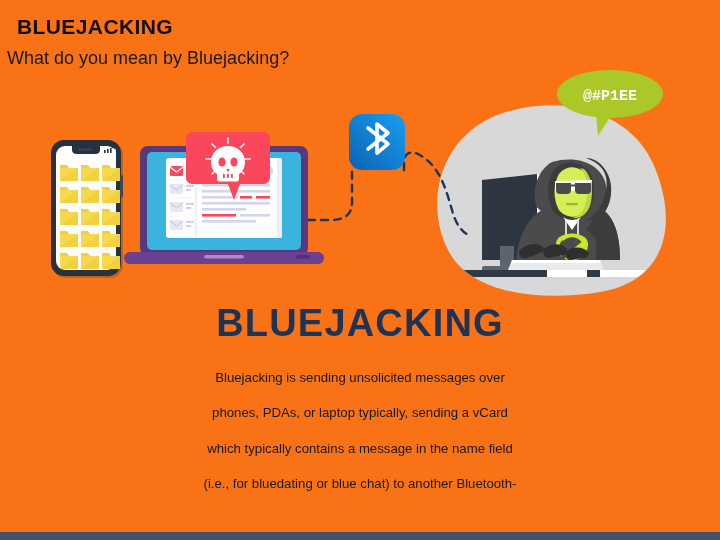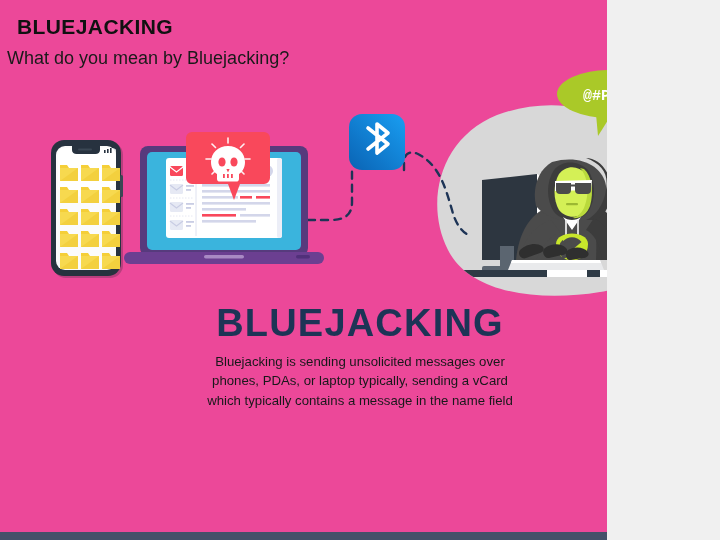--- a/index.html
+++ b/index.html
@@ -10,23 +10,23 @@
     width: 720px;
     height: 540px;
     background: #f0f0f0;
     font-family: "Liberation Sans", sans-serif;
     overflow: hidden;
     position: relative;
   }
   #slide {
     position: absolute;
     left: 0; top: 0;
-    width: 607px;
+    width: 720px;
     height: 540px;
-    background: #ec4899;
+    background: #f97316;
     overflow: hidden;
   }
 
   
   #header-title {
     position: absolute;
     left: 17px;
     top: 15px;
     font-size: 21px;
     font-weight: bold;
@@ -82,21 +82,21 @@
   #body-copy {
     position: absolute;
     left: 160px;
     top: 352px;
     width: 400px;
     text-align: center;
     font-size: 13.2px;
     line-height: 1.47;
     color: #18181a;
   }
-  #body-copy p { margin: 0; }
+  #body-copy p { margin: 16px; }
 </style>
 </head>
 <body>
 
 <div id="slide">
 
   <div id="header-title">BLUEJACKING</div>
   <div id="header-subtitle">What do you mean by Bluejacking?</div>
 
   <div id="illustration">
@@ -435,16 +435,17 @@
       </g>
     </svg>
   </div>
 
   <div id="big-title">BLUEJACKING</div>
 
   <div id="body-copy">
     <p>Bluejacking is sending unsolicited messages over</p>
     <p>phones, PDAs, or laptop typically, sending a vCard</p>
     <p>which typically contains a message in the name field</p>
+    <p>(i.e., for bluedating or blue chat) to another Bluetooth-</p>
   </div>
 
   <div id="bottom-bar"></div>
 </div>
 
 </body></html>

